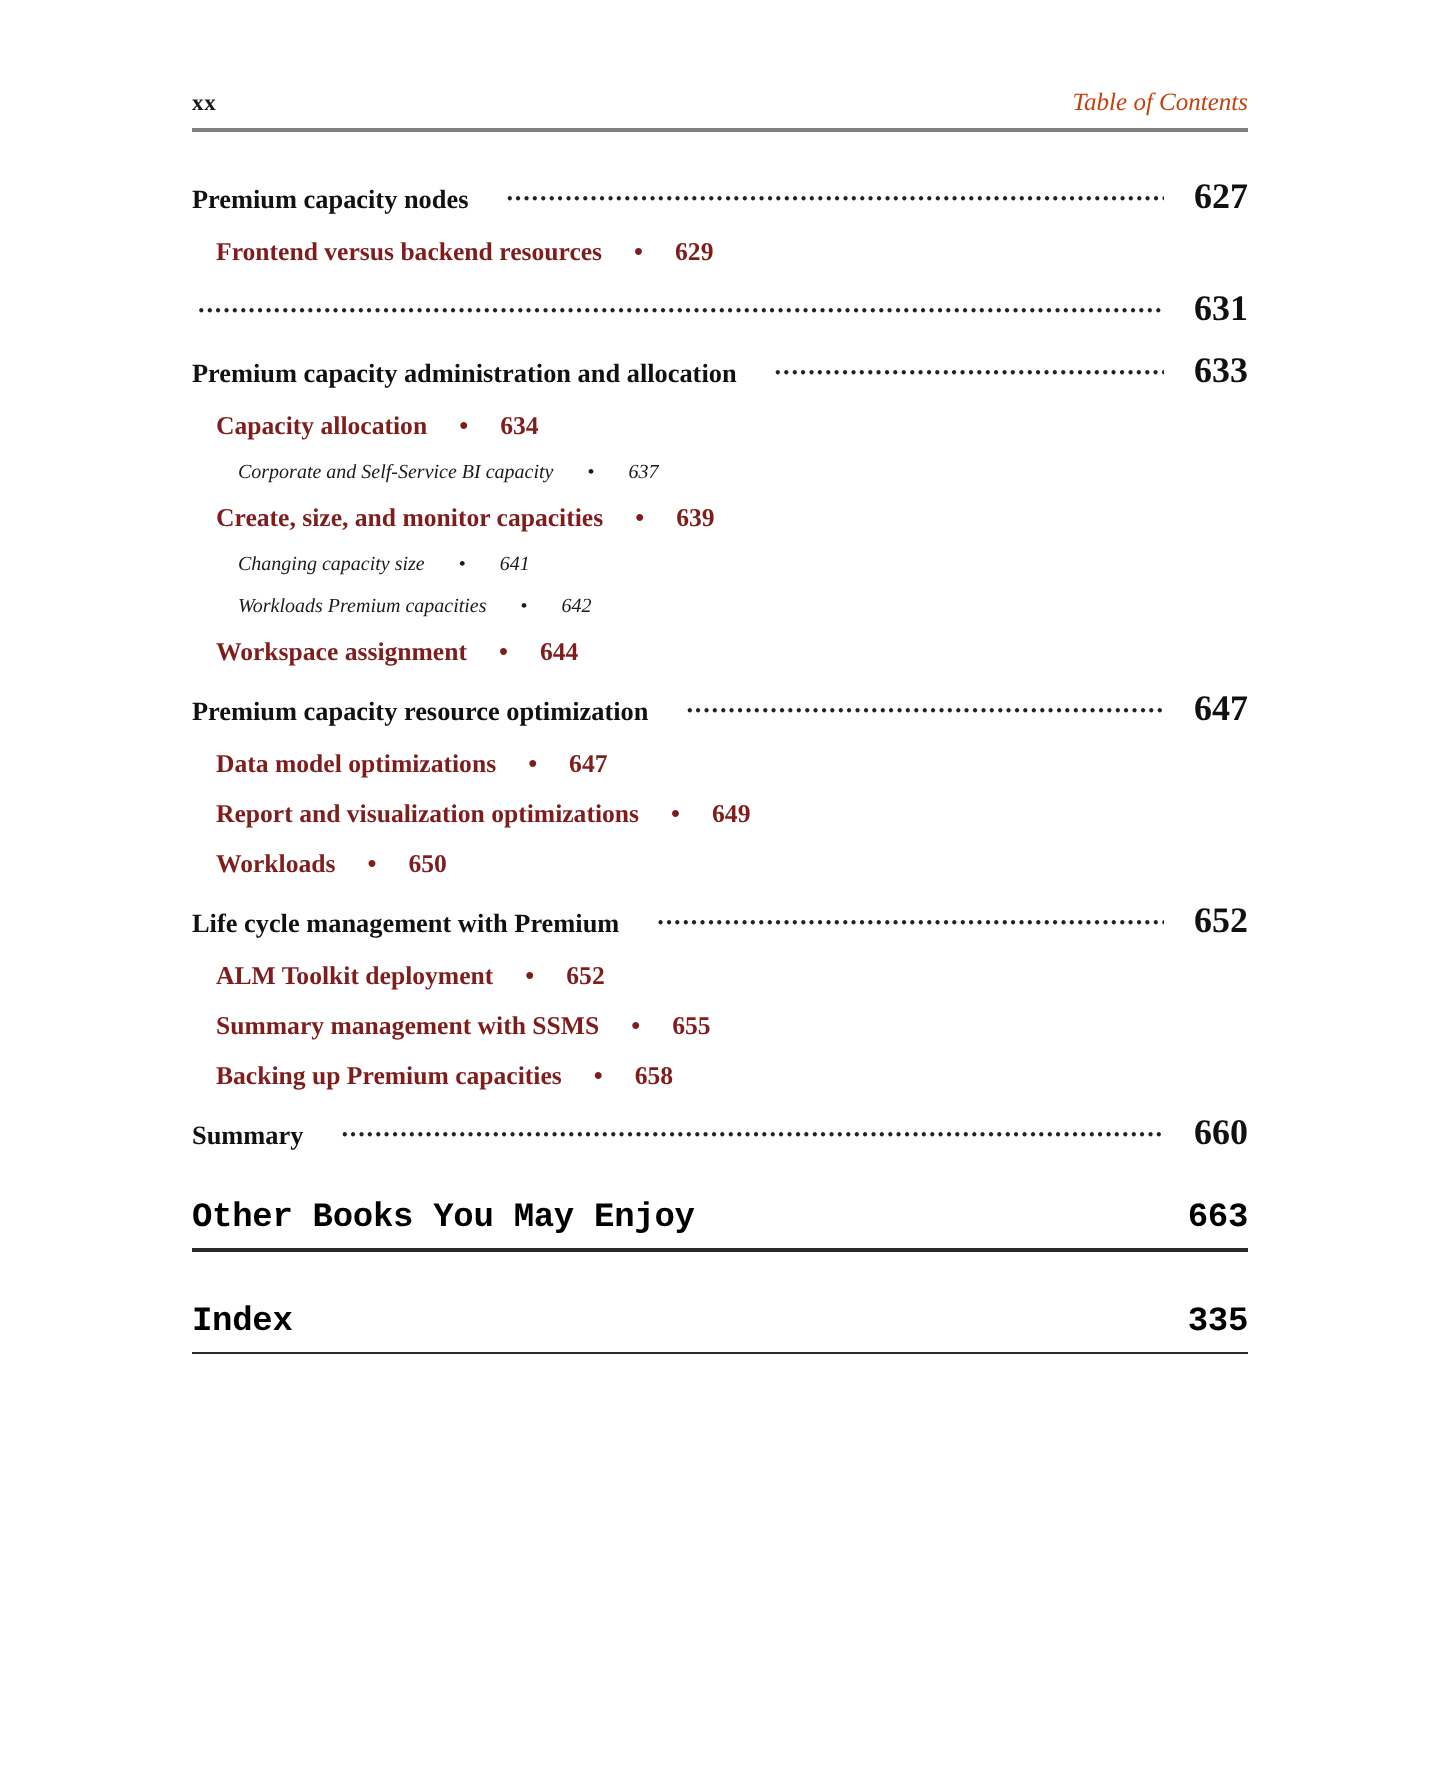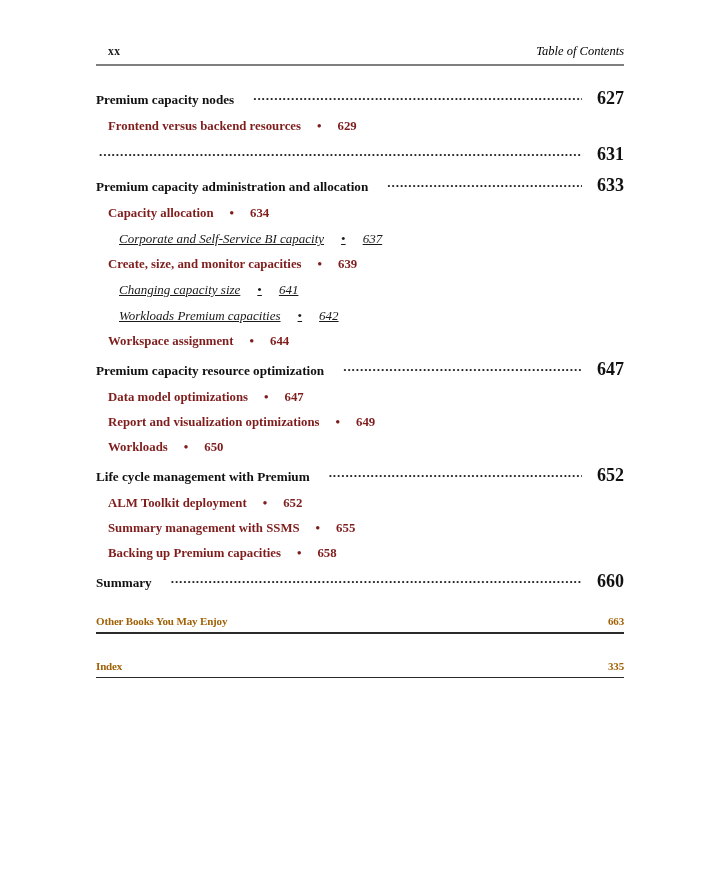--- a/index.html
+++ b/index.html
@@ -40,27 +40,26 @@
     align-items: baseline;
     justify-content: space-between;
     height: 18px;
   }
   .folio {
     font-family: "Liberation Serif", "DejaVu Serif", serif;
     font-weight: bold;
     font-size: 11.5px;
     letter-spacing: 0.4px;
     color: #1a1a1a;
-    margin-left: 12px;
   }
   .runhead-title {
     font-family: "Liberation Serif", "DejaVu Serif", serif;
     font-style: italic;
     font-size: 12.5px;
-    color: #000000;
+    color: #c2410c;
   }
   .head-rule {
     margin-top: 2px;
     height: 2px;
     background: #808080;
     width: 100%;
   }
 
   
   .toc {
@@ -115,24 +114,23 @@
   
   .lvl2 {
     padding: 5px 0 5px 12px;
     font-size: 12.8px;
     font-weight: bold;
     color: #7f1d1d;
   }
   
   .lvl3 {
     padding: 5px 0 5px 23px;
-    font-size: 13px;
+    font-size: 10px;
     font-style: italic;
     color: #1a1a1a;
-    text-decoration: underline;
   }
   .inline-dot {
     padding: 0 4px;
     font-style: normal;
   }
   .lvl3 .inline-dot { padding: 0 5px; }
 
   
   .backmatter {
     margin-top: 18px;
@@ -141,25 +139,25 @@
     margin-bottom: 0;
   }
   .bm-row {
     display: flex;
     align-items: baseline;
     justify-content: space-between;
     padding-bottom: 5px;
   }
   .bm-label,
   .bm-page {
-    font-family: Liberation Serif, serif;
-    font-weight: bold;
-    font-size: 11px;
+    font-family: Liberation Mono, monospace;
+    font-weight: bold;
+    font-size: 17px;
     letter-spacing: -0.15px;
-    color: #a16207;
+    color: #000000;
   }
   .bm-rule {
     height: 1.5px;
     background: #2a2a2a;
     width: 100%;
   }
   .bm-gap {
     height: 26px;
   }
 </style>

